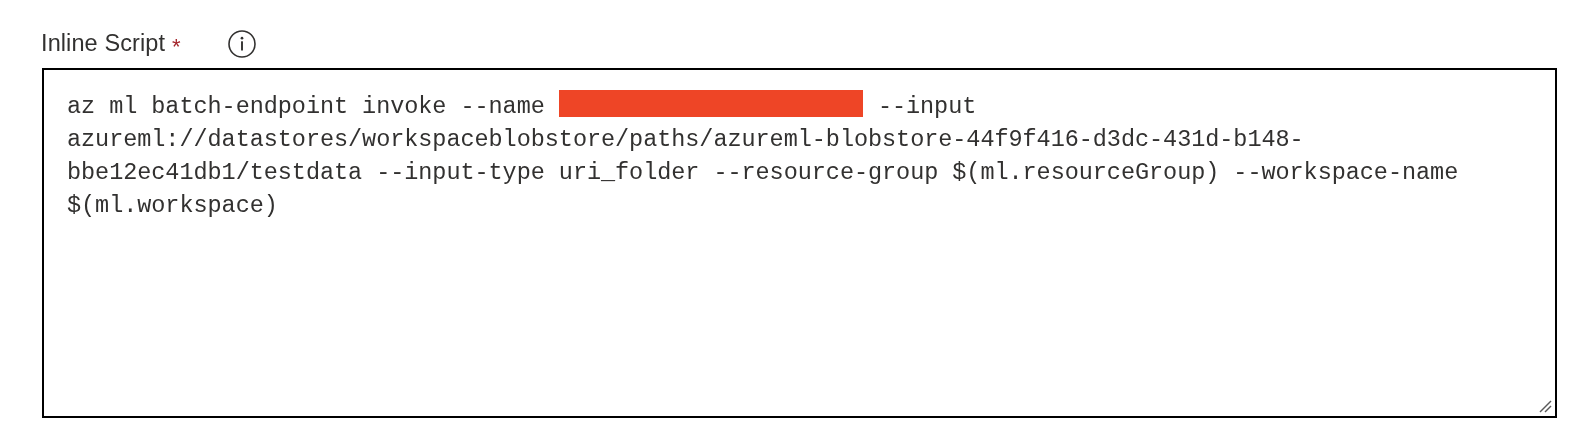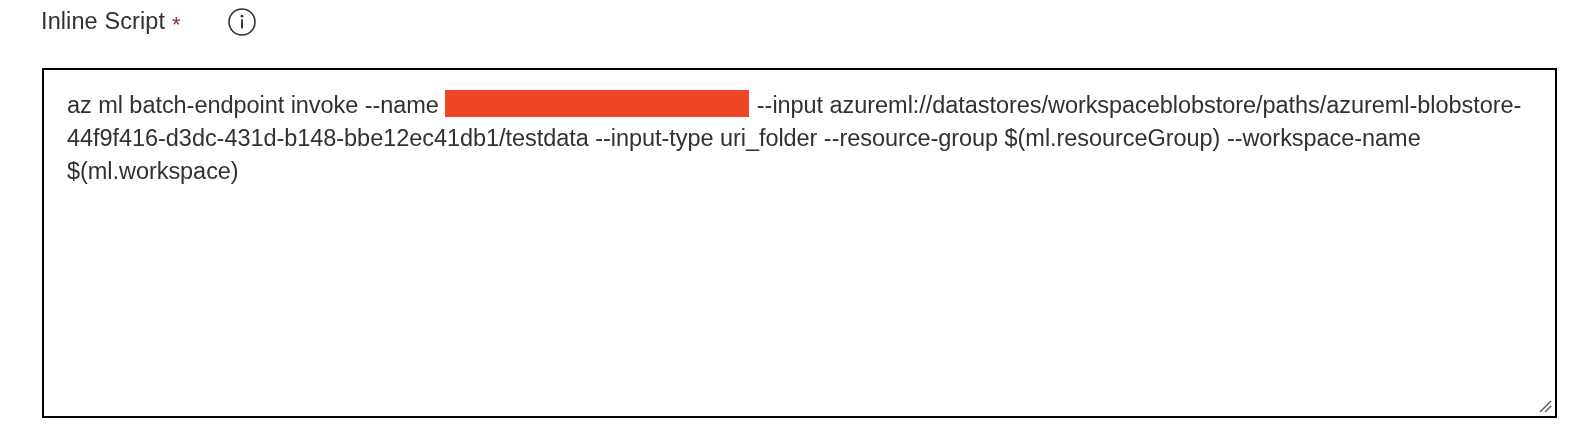--- a/index.html
+++ b/index.html
@@ -21,21 +21,21 @@
     left: 0;
     top: 0;
     width: 1592px;
     height: 446px;
   }
 
   
   .label-row {
     position: absolute;
     left: 41px;
-    top: 3px;
+    top: 25px;
     display: flex;
     align-items: center;
     height: 36px;
   }
 
   .field-label {
     font-size: 23.5px;
     line-height: 36px;
     color: #323130;
     letter-spacing: 0.1px;
@@ -71,20 +71,21 @@
   .script-textarea-wrap {
     position: absolute;
     left: 42px;
     top: 68px;
     width: 1515px;
     height: 350px;
     box-sizing: border-box;
     border: 2px solid #000000;
     background: #ffffff;
     overflow: hidden;
+    font-family: Liberation Mono, monospace;
   }
 
   .script-text {
     position: absolute;
     left: 23px;
     top: 16px;
     right: 18px;
     font-size: 23.5px;
     line-height: 33px;
     color: #323130;

